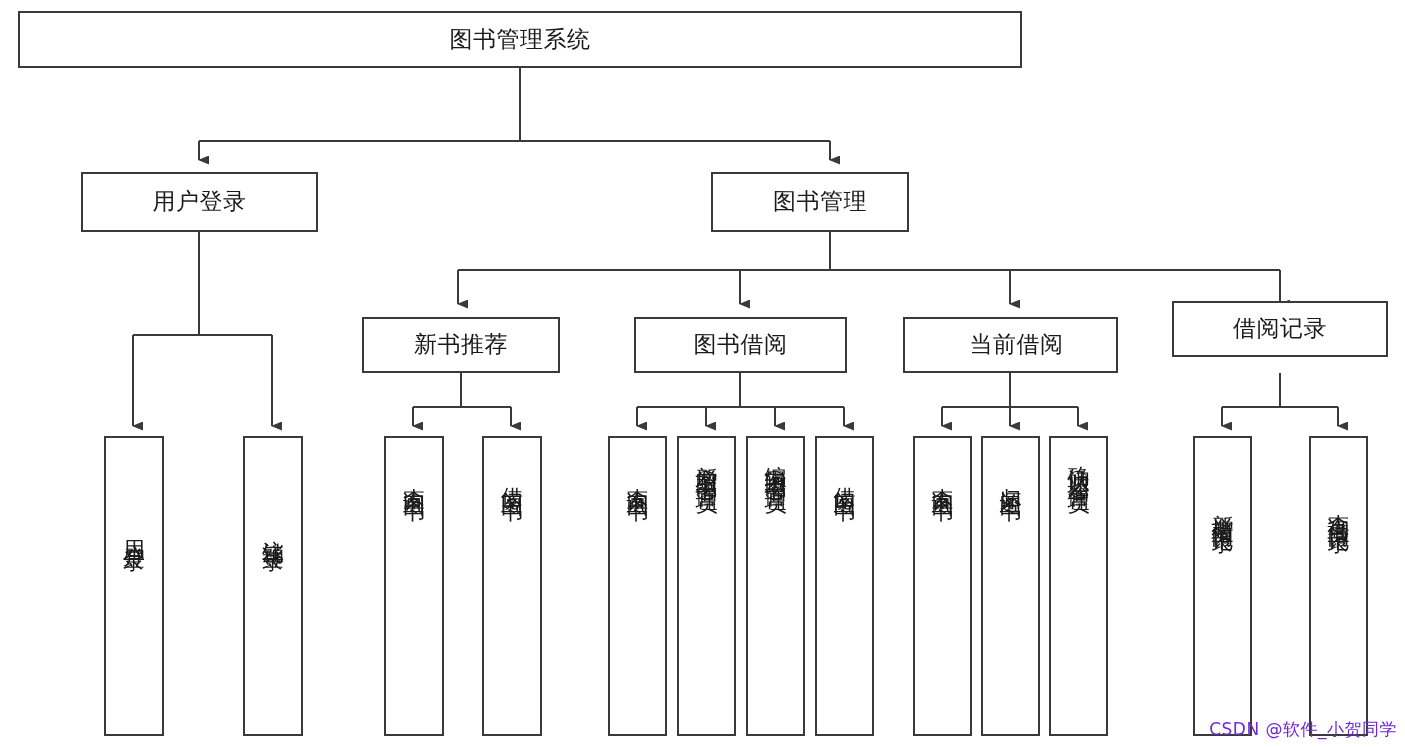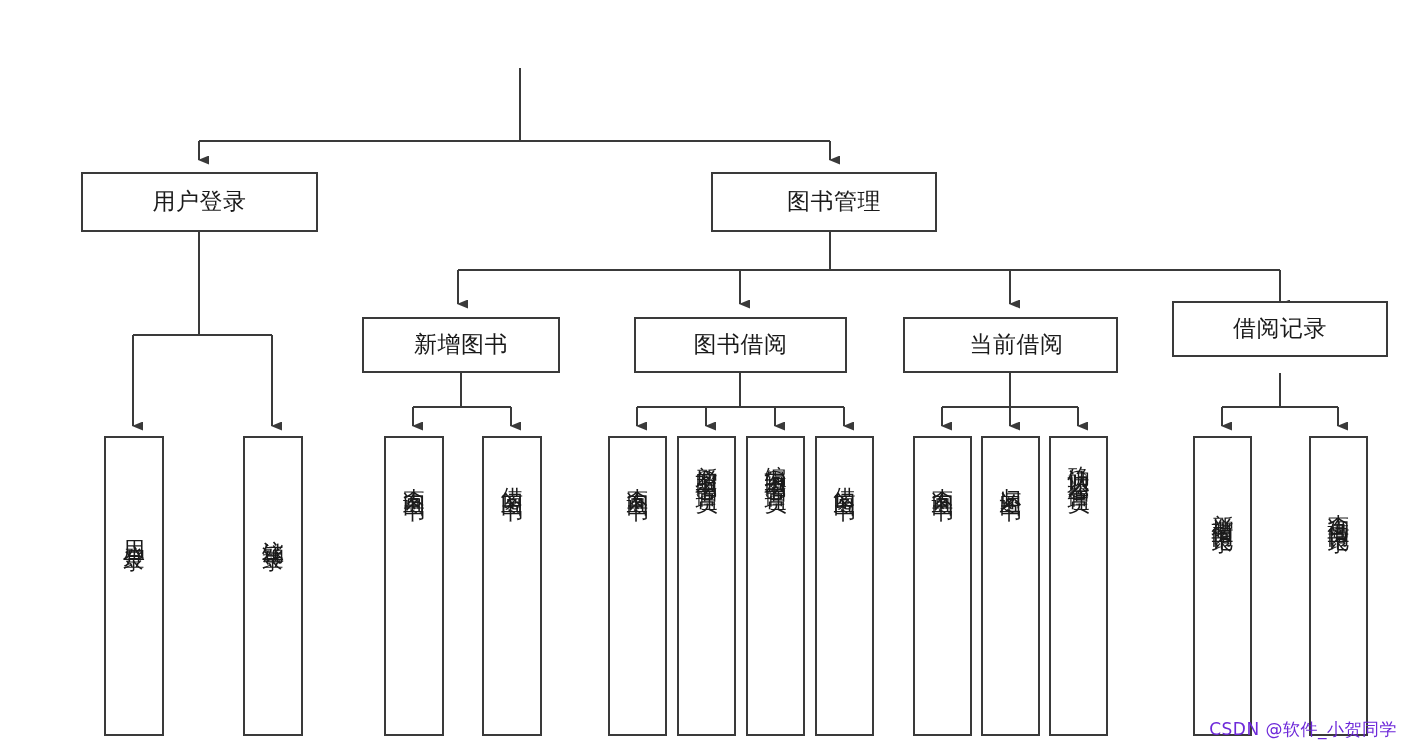--- a/index.html
+++ b/index.html
@@ -129,31 +129,34 @@
       <path d="M1010,407 L1010,426" marker-end="url(#arrowhead)"></path>
       <path d="M1078,407 L1078,426" marker-end="url(#arrowhead)"></path>
 
       <path d="M1280,373 L1280,407"></path>
       <path d="M1222,407 L1338,407"></path>
       <path d="M1222,407 L1222,426" marker-end="url(#arrowhead)"></path>
       <path d="M1338,407 L1338,426" marker-end="url(#arrowhead)"></path>
     </g>
   </svg>
 
+  <div class="node horizontal" style="left:18px; top:11px; width:1004px; height:57px;">
+    <span class="node-label">图书管理系统</span>
+  </div>
 
   <div class="node horizontal" style="left:81px; top:172px; width:237px; height:60px;">
     <span class="node-label">用户登录</span>
   </div>
 
-  <div class="node horizontal" style="left:711px; top:172px; width:226px; height:60px;padding-left:20px;">
+  <div class="node horizontal" style="left:711px; top:172px; width:198px; height:60px;padding-left:20px;">
     <span class="node-label">图书管理</span>
   </div>
 
   <div class="node horizontal" style="left:362px; top:317px; width:198px; height:56px;">
-    <span class="node-label">新增图书</span>
+    <span class="node-label">新书推荐</span>
   </div>
 
   <div class="node horizontal" style="left:634px; top:317px; width:213px; height:56px;">
     <span class="node-label">图书借阅</span>
   </div>
 
   <div class="node horizontal" style="left:903px; top:317px; width:215px; height:56px;padding-left:12px;">
     <span class="node-label">当前借阅</span>
   </div>
 

